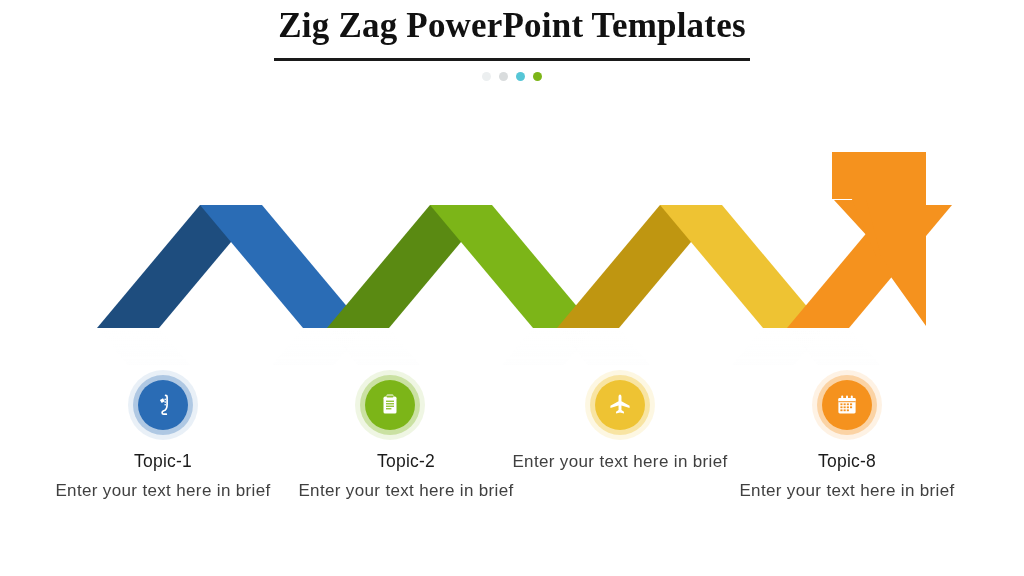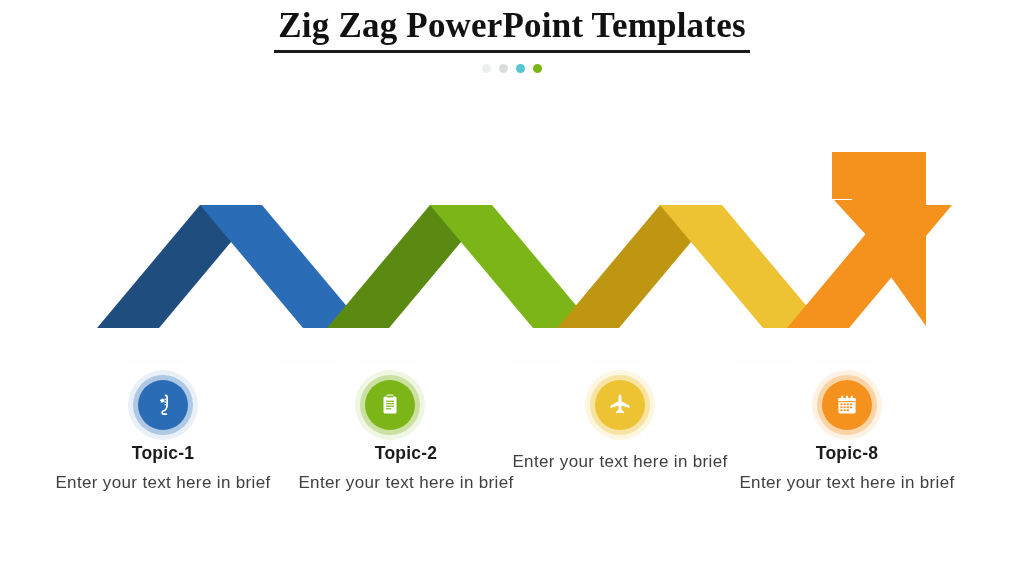--- a/index.html
+++ b/index.html
@@ -18,21 +18,21 @@
     margin-top:46px;
     font-size:14.5px;
     letter-spacing:2.6px;
     color:#adadad;
     font-family:"Liberation Sans", sans-serif;
     font-weight:400;
   }
   .title-wrap{
     display:inline-block;
     margin-top:6px;
-    padding:0 4px 4px 4px;
+    padding:0 4px 12px 4px;
     border-bottom:3px solid #1a1a1a;
     text-align:right;
   }
   .title{
     font-family:"Liberation Serif", serif;
     font-weight:700;
     font-size:35px;
     color:#111111;
     letter-spacing:.2px;
     line-height:1.15;
@@ -59,22 +59,23 @@
   .disc{
     position:absolute;left:10px;top:10px;width:50px;height:50px;border-radius:50%;
     display:flex;align-items:center;justify-content:center;
   }
   .disc svg{display:block;}
 
   
   .captions{position:absolute;top:443px;left:0;width:1024px;}
   .cap{position:absolute;text-align:center;width:230px;}
   .cap-title{
-    font-size:17.5px;font-weight:700;color:#1b1b1b;letter-spacing:.2px;
-    font-family:"Liberation Sans", sans-serif;
+    font-size:17.5px;font-weight:400;color:#1b1b1b;letter-spacing:.2px;
+    font-family:"Liberation Sans", sans-serif;
+    margin-top:8px;
   }
   .cap-sub{
     margin-top:9px;font-size:17px;color:#404040;letter-spacing:.35px;
     font-family:"Liberation Sans", sans-serif;
   }
 </style>
 </head>
 <body>
 
 <div class="slide">

